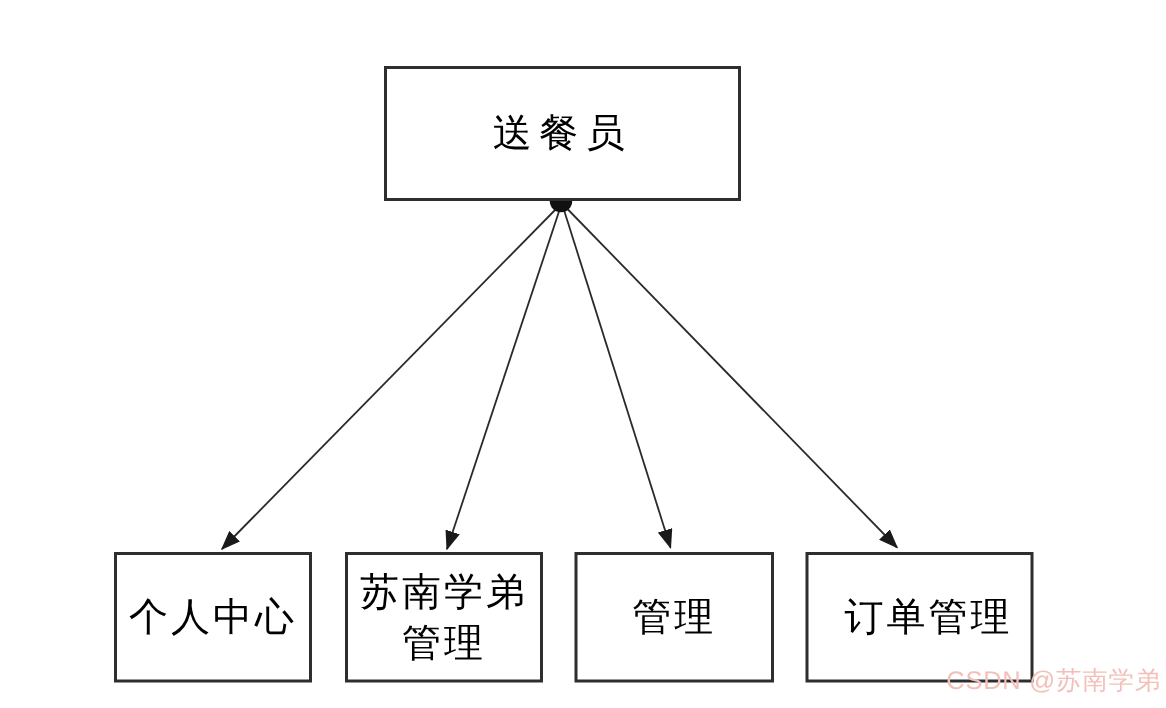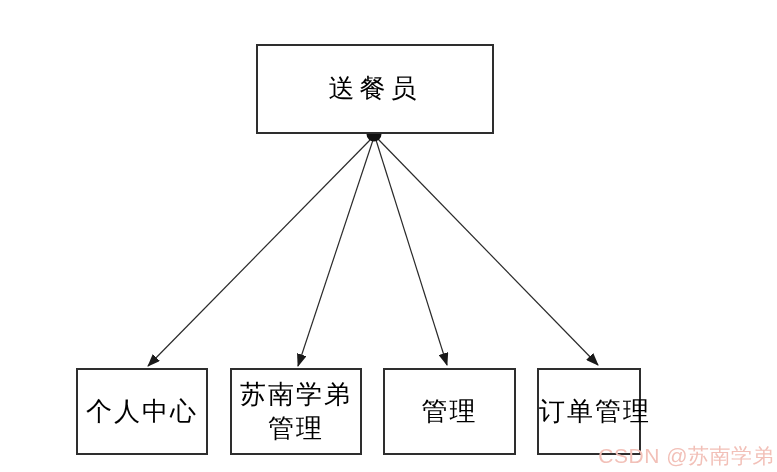--- a/index.html
+++ b/index.html
@@ -45,26 +45,26 @@
     top: 44px;
     width: 238px;
     height: 90px;
   }
   .node-root .line {
     letter-spacing: 5px;
   }
   .node-child-0 { left: 76px;  top: 368px; width: 132px; height: 87px; }
   .node-child-1 { left: 230px; top: 368px; width: 132px; height: 87px; }
   .node-child-2 { left: 383px; top: 368px; width: 133px; height: 87px; }
-  .node-child-3 { left: 537px; top: 368px; width: 104px; height: 87px; padding-left: 12px; }
+  .node-child-3 { left: 537px; top: 368px; width: 152px; height: 87px; padding-left: 12px; }
   .watermark {
     position: absolute;
     right: 3px;
     top: 442px;
-    font-size: 21px;
+    font-size: 17px;
     letter-spacing: 0.5px;
     color: #f2c0b8;
     font-family: "Liberation Sans", "DejaVu Sans", sans-serif;
     white-space: nowrap;
   }
 </style>
 </head>
 <body>
 
 <div class="canvas">

